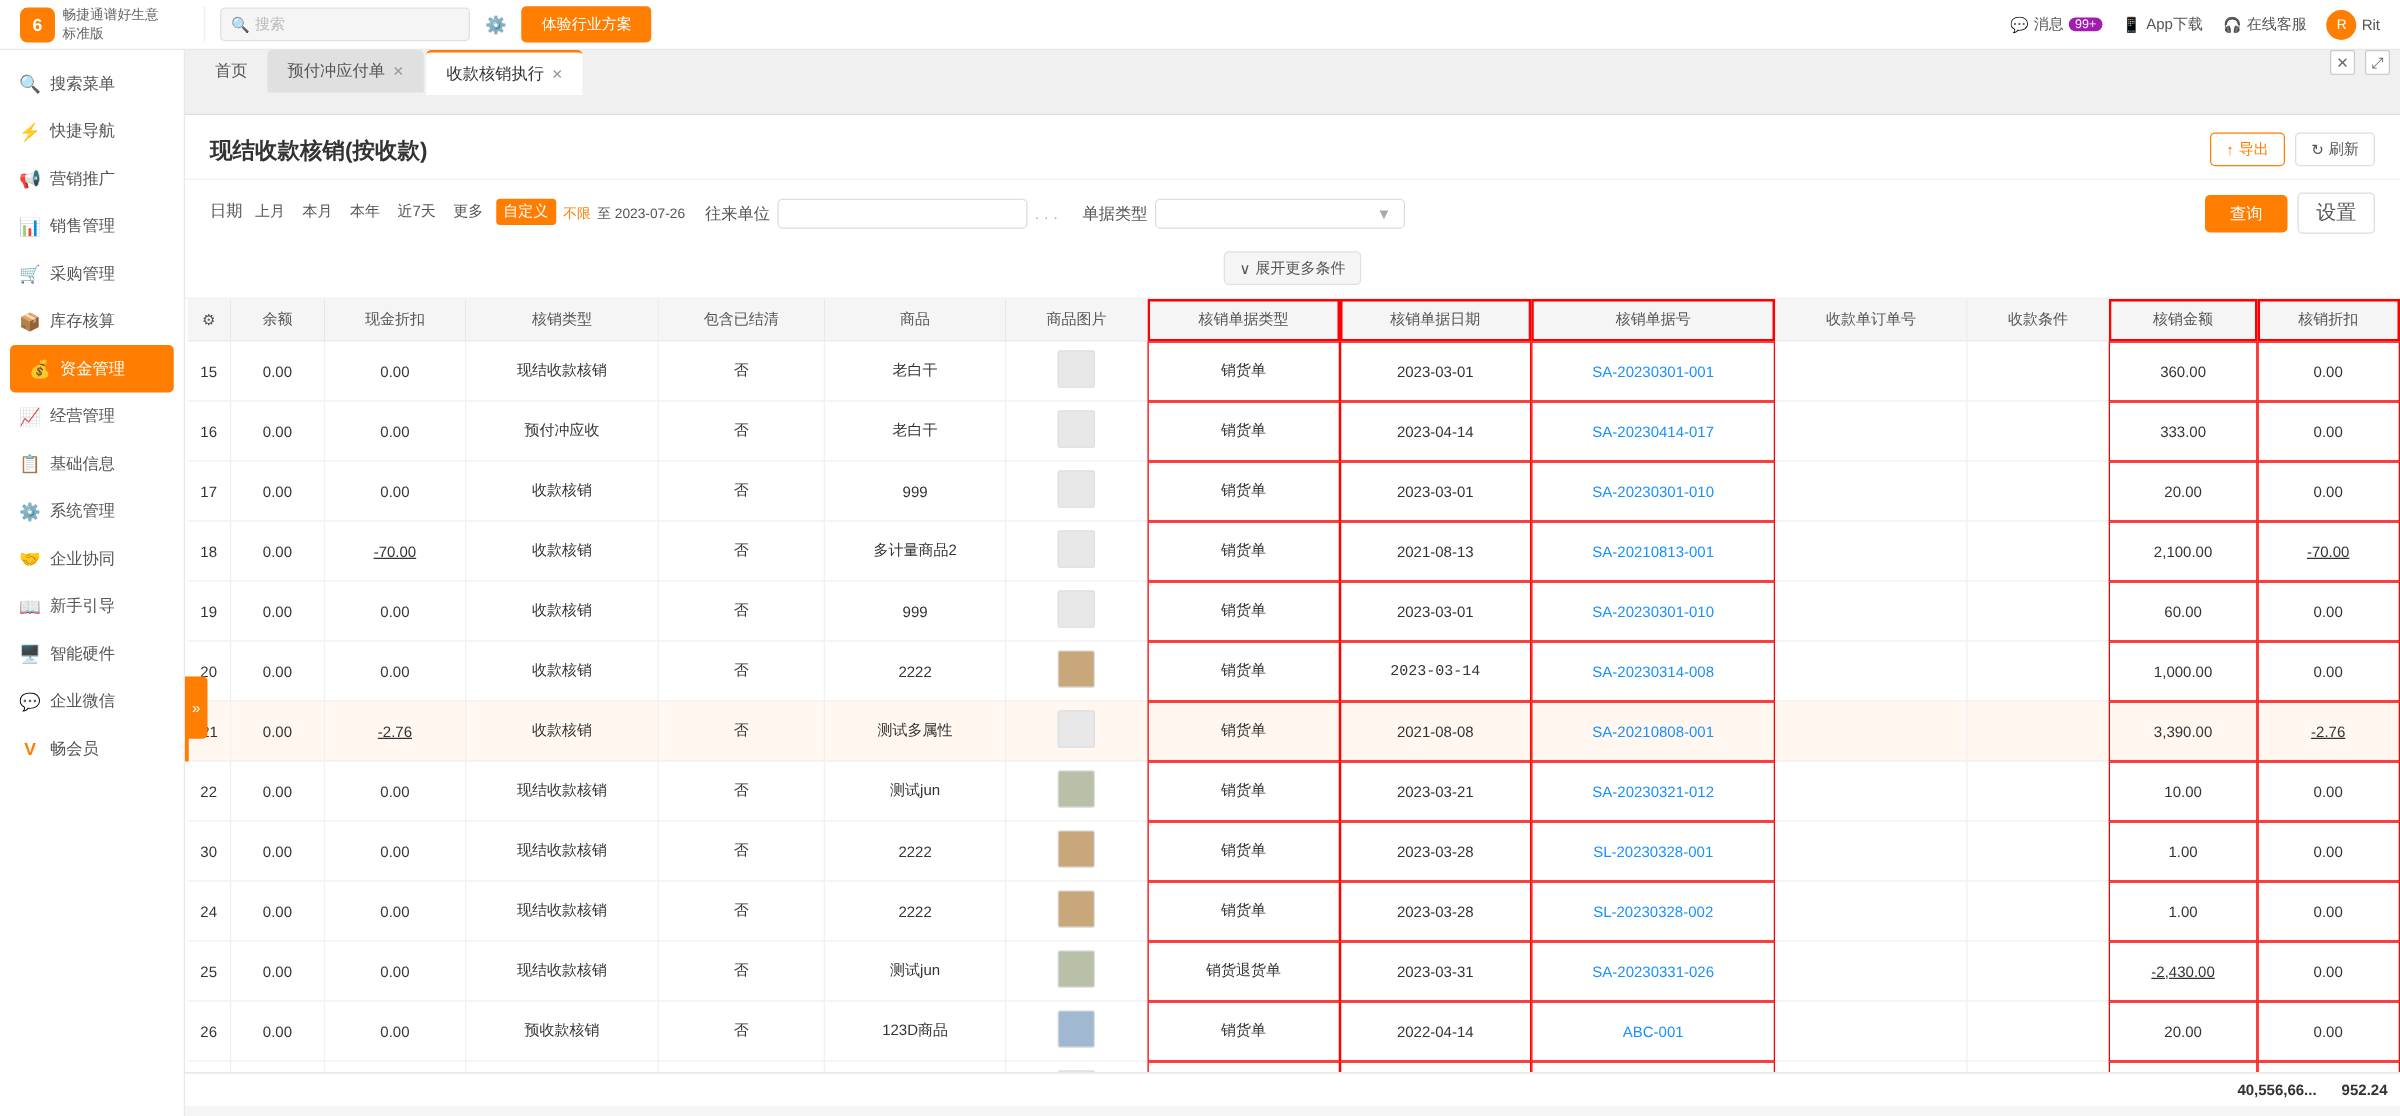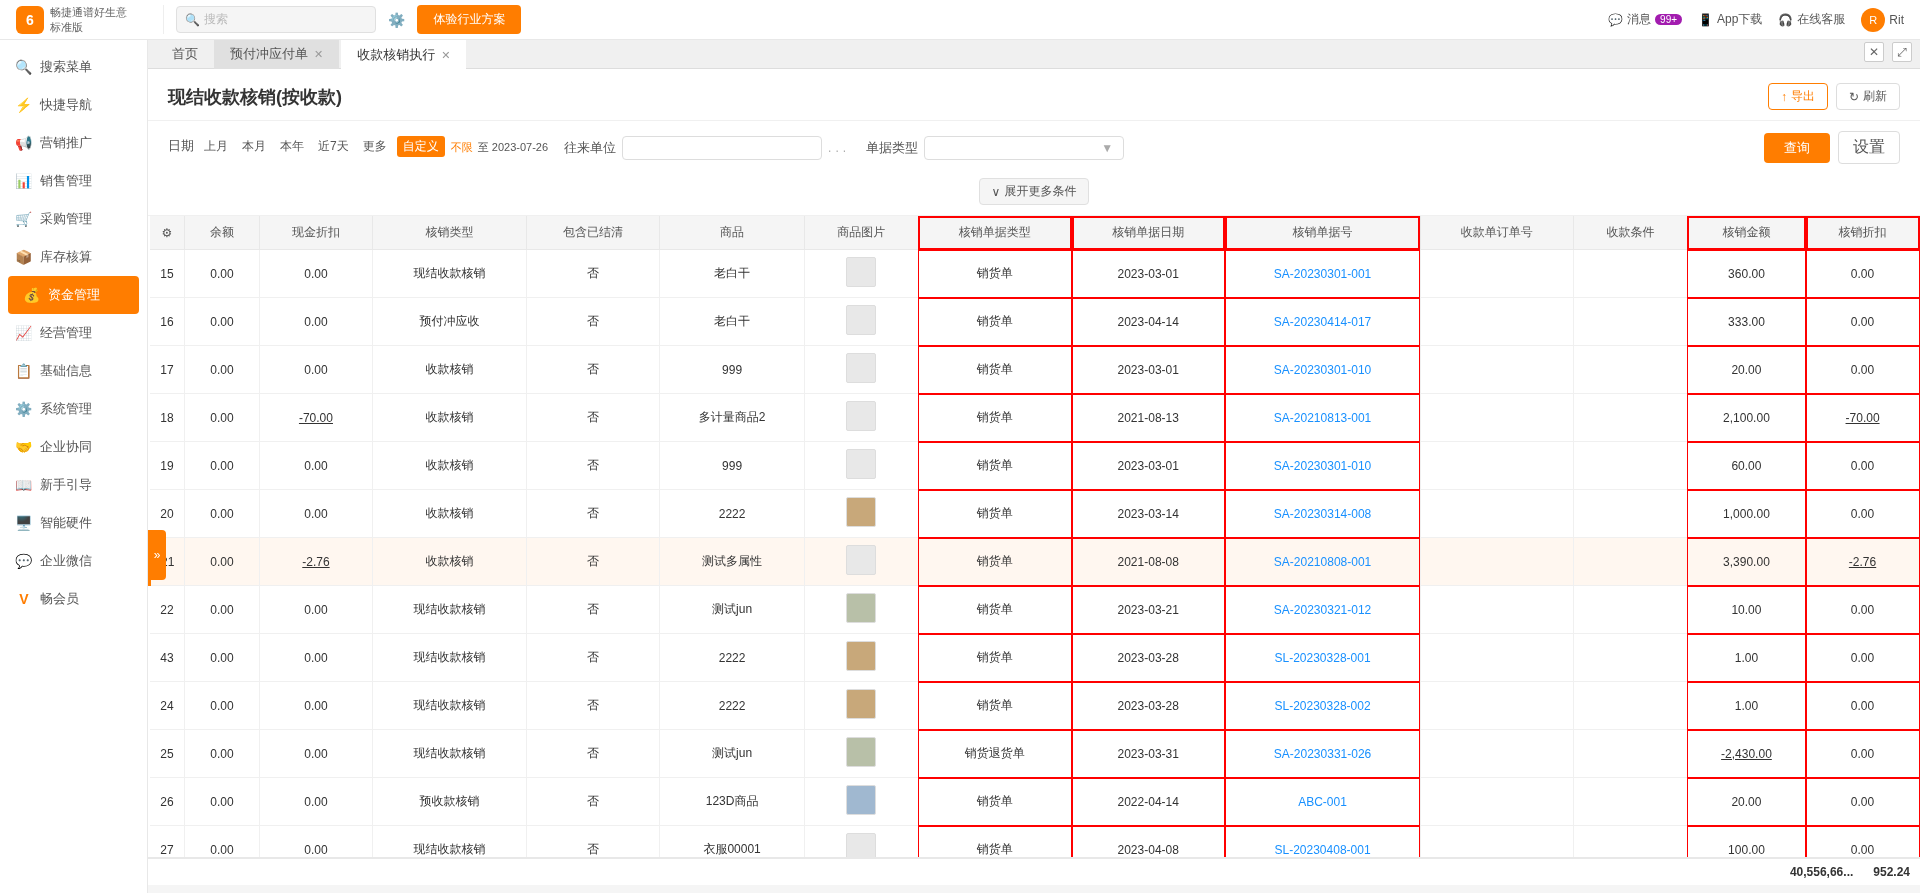--- a/index.html
+++ b/index.html
@@ -19,21 +19,21 @@
     .layout { display: flex; height: 853px; }
     .sidebar { width: 148px; background: #fff; border-right: 1px solid #e8e8e8; display: flex; flex-direction: column; padding: 8px 0; }
     .sidebar-item { display: flex; align-items: center; gap: 8px; padding: 10px 16px; cursor: pointer; color: #555; font-size: 13px; }
     .sidebar-item.active { background: #ff7d00; color: white; border-radius: 4px; margin: 0 8px; }
     .sidebar-item .icon { width: 16px; height: 16px; display: flex; align-items: center; justify-content: center; font-size: 14px; }
 
     
     .main { flex: 1; display: flex; flex-direction: column; overflow: hidden; }
 
     
-    .tab-bar { height: 29px; background: #f0f0f0; display: flex; align-items: center; padding: 0 8px; border-bottom: 1px solid #ddd; }
+    .tab-bar { height: 52px; background: #f0f0f0; display: flex; align-items: flex-start; padding: 0 8px; border-bottom: 1px solid #ddd; }
     .tab { padding: 8px 16px; background: #e0e0e0; border-radius: 4px 4px 0 0; margin-right: 2px; cursor: pointer; font-size: 13px; color: #555; display: flex; align-items: center; gap: 6px; }
     .tab.active { background: #fff; color: #333; border-top: 2px solid #ff7d00; }
     .tab-close { color: #999; font-size: 11px; }
     .home-tab { padding: 8px 16px; background: transparent; color: #555; font-size: 13px; cursor: pointer; }
     .tab-controls { margin-left: auto; display: flex; align-items: center; gap: 8px; padding-bottom: 4px; }
     .tab-ctrl-btn { width: 20px; height: 20px; border: 1px solid #ccc; border-radius: 2px; display: flex; align-items: center; justify-content: center; cursor: pointer; font-size: 12px; color: #666; background: #fff; }
 
     
     .page-header { background: #fff; padding: 14px 20px 10px; display: flex; align-items: center; justify-content: space-between; border-bottom: 1px solid #f0f0f0; }
     .page-title { font-size: 18px; font-weight: bold; color: #333; }
@@ -357,21 +357,21 @@
     </tr>
               <tr>
       <td>20</td>
       <td>0.00</td>
       <td class="">0.00</td>
       <td>收款核销</td>
       <td>否</td>
       <td>2222</td>
       <td><div class="img-thumb has-img" style="background:#c8a87a;margin:auto;"></div></td>
       <td style="outline:1px solid red;outline-offset:-1px;">销货单</td>
-      <td style="outline:1px solid red;outline-offset:-1px;">2023-03-14</td>
+      <td style="outline:1px solid red;outline-offset:-1px;font-family:Liberation Mono, monospace;">2023-03-14</td>
       <td style="outline:1px solid red;outline-offset:-1px;"><a class="link-text">SA-20230314-008</a></td>
       <td></td>
       <td></td>
       <td class="" style="outline:1px solid red;outline-offset:-1px;">1,000.00</td>
       <td class="" style="outline:1px solid red;outline-offset:-1px;">0.00</td>
     </tr>
               <tr class="highlighted">
       <td>21</td>
       <td>0.00</td>
       <td class="negative">-2.76</td>
@@ -397,21 +397,21 @@
       <td><div class="img-thumb has-img" style="background:#b8c0a8;margin:auto;"></div></td>
       <td style="outline:1px solid red;outline-offset:-1px;">销货单</td>
       <td style="outline:1px solid red;outline-offset:-1px;">2023-03-21</td>
       <td style="outline:1px solid red;outline-offset:-1px;"><a class="link-text">SA-20230321-012</a></td>
       <td></td>
       <td></td>
       <td class="" style="outline:1px solid red;outline-offset:-1px;">10.00</td>
       <td class="" style="outline:1px solid red;outline-offset:-1px;">0.00</td>
     </tr>
               <tr>
-      <td>43</td>
+      <td>30</td>
       <td>0.00</td>
       <td class="">0.00</td>
       <td>现结收款核销</td>
       <td>否</td>
       <td>2222</td>
       <td><div class="img-thumb has-img" style="background:#c8a87a;margin:auto;"></div></td>
       <td style="outline:1px solid red;outline-offset:-1px;">销货单</td>
       <td style="outline:1px solid red;outline-offset:-1px;">2023-03-28</td>
       <td style="outline:1px solid red;outline-offset:-1px;"><a class="link-text">SL-20230328-001</a></td>
       <td></td>

